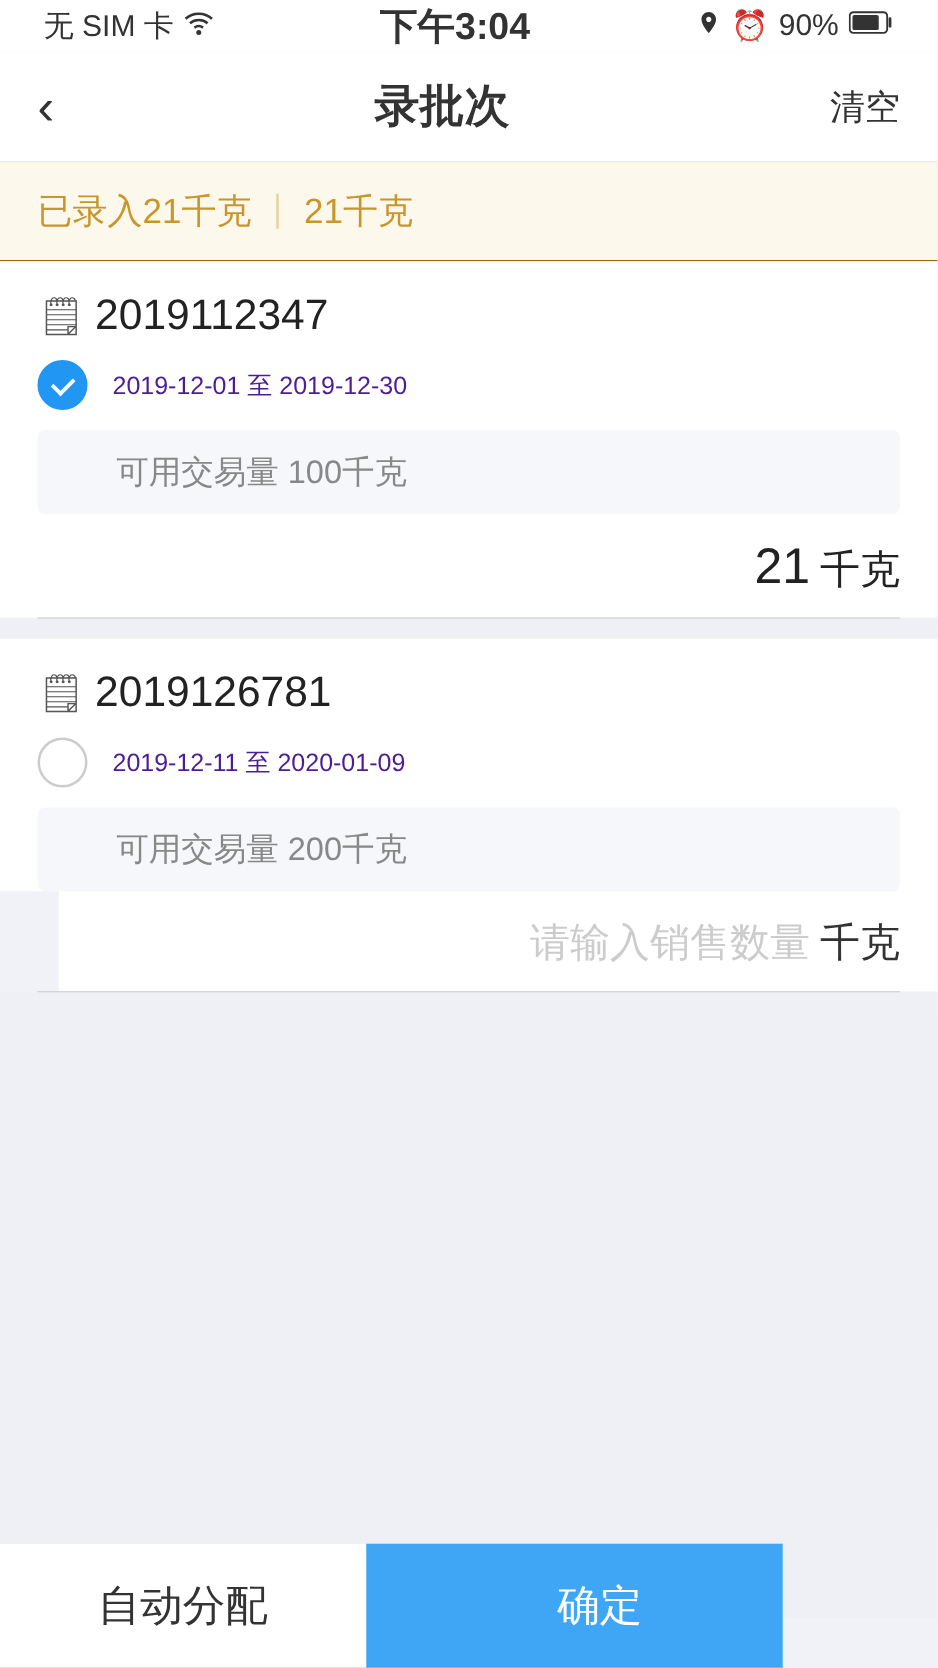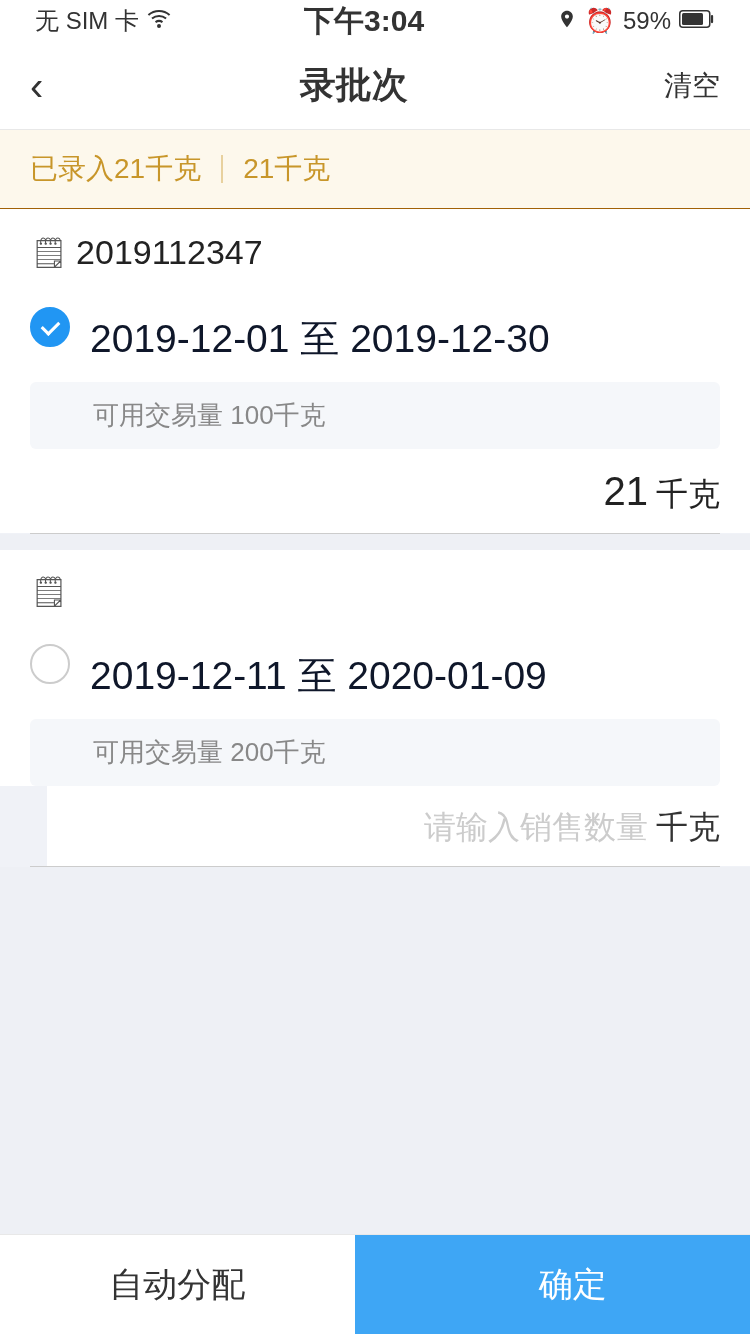--- a/index.html
+++ b/index.html
@@ -137,23 +137,22 @@
     .radio-circle.checked::after {
       content: '';
       width: 14px;
       height: 8px;
       border-left: 3px solid #fff;
       border-bottom: 3px solid #fff;
       transform: rotate(-45deg) translate(1px, -1px);
       display: block;
     }
     .batch-date-text {
-      font-size: 39px;
-      color: #0f172a;
-      margin-top: 24px;
+      font-size: 20px;
+      color: #4c1d95;
     }
 
     .batch-available-row {
       background: #f5f7fa;
       margin: 0 0 0 0;
       padding: 16px 20px;
       border-radius: 6px;
       margin-bottom: 0;
     }
     .batch-available-text {
@@ -215,21 +214,21 @@
       height: 1px;
       background: #ccc;
       margin: 0 30px;
     }
 
     
     .bottom-bar {
       position: fixed;
       bottom: 0;
       left: 0;
-      width: 750px;
+      width: 626px;
       height: 100px;
       display: flex;
       background: #fff;
       border-top: 1px solid #e8e8e8;
     }
     .btn-auto {
       flex: 1;
       display: flex;
       align-items: center;
       justify-content: center;
@@ -274,21 +273,21 @@
       </span>
     </div>
     <div class="status-center">下午3:04</div>
     <div class="status-right">
       <span>
         <svg viewBox="0 0 24 24" width="20" height="20" fill="currentColor">
           <path d="M12 2C8.13 2 5 5.13 5 9c0 5.25 7 13 7 13s7-7.75 7-13c0-3.87-3.13-7-7-7zm0 9.5c-1.38 0-2.5-1.12-2.5-2.5s1.12-2.5 2.5-2.5 2.5 1.12 2.5 2.5-1.12 2.5-2.5 2.5z"></path>
         </svg>
       </span>
       <span>⏰</span>
-      <span>59%</span>
+      <span>90%</span>
       <span>
         <svg viewBox="0 0 24 12" width="36" height="20" fill="none">
           <rect x="0.5" y="0.5" width="20" height="11" rx="2" stroke="#333" stroke-width="1"></rect>
           <rect x="2" y="2" width="14" height="8" rx="1" fill="#333"></rect>
           <path d="M22 4v4" stroke="#333" stroke-width="1.5" stroke-linecap="round"></path>
         </svg>
       </span>
     </div>
   </div>
 
@@ -321,20 +320,21 @@
     <span class="amount-value">21</span>
     <span class="amount-unit">千克</span>
   </div>
   <div class="amount-underline"></div>
 
   <div class="section-separator"></div>
 
   <div class="batch-item">
     <div class="batch-id-row">
       <span class="batch-id-icon">🗒</span>
+      <span class="batch-id-text">2019126781</span>
     </div>
     <div class="batch-date-row">
       <div class="radio-circle"></div>
       <span class="batch-date-text">2019-12-11 至 2020-01-09</span>
     </div>
     <div class="batch-available-row">
       <span class="batch-available-text">可用交易量 200千克</span>
     </div>
   </div>
   <div class="input-row">

